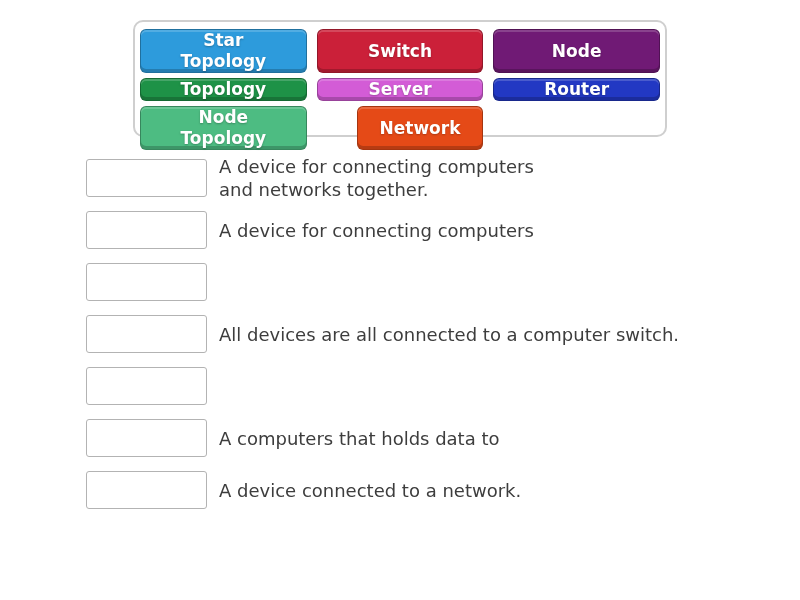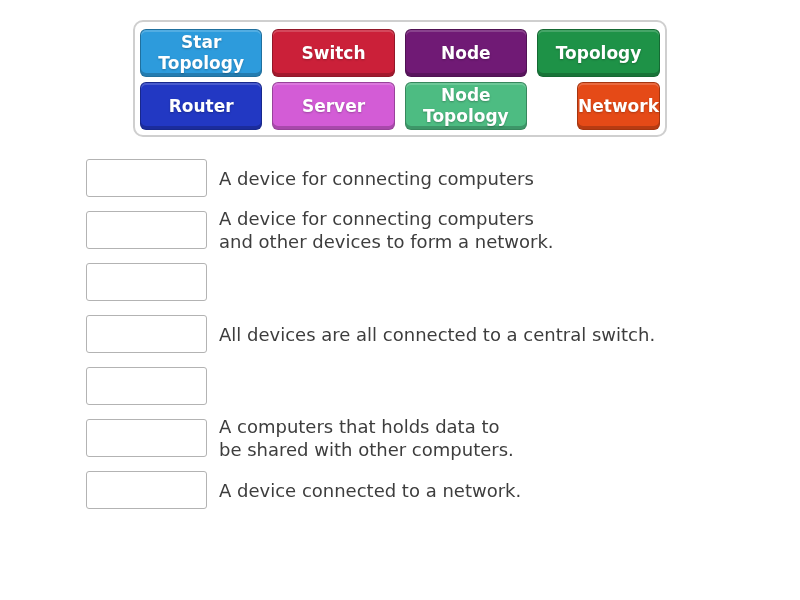--- a/index.html
+++ b/index.html
@@ -16,21 +16,21 @@
     position: absolute;
     left: 133px; top: 20px;
     width: 534px; height: 117px;
     background: #ffffff;
     border: 2px solid #cfcfcf;
     border-radius: 10px;
     padding: 7px 5px 5px 5px;
   }
   .tiles-grid {
     display: grid;
-    grid-template-columns: repeat(4, 1fr);
+    grid-template-columns: repeat(3, 1fr);
     grid-template-rows: repeat(2, 1fr);
     gap: 5px 10px;
     width: 100%; height: 100%;
   }
   .tile {
     border-radius: 6px;
     border: 1px solid rgba(0,0,0,0.28);
     box-shadow: inset 0 -3px 0 rgba(0,0,0,0.20), inset 0 2px 0 rgba(255,255,255,0.18);
     display: flex;
     flex-direction: column;
@@ -85,67 +85,66 @@
       </div>
       <div class="tile" style="background: rgb(203, 32, 57);">
         <div>Switch</div>
       </div>
       <div class="tile" style="background: #701a75;">
         <div>Node</div>
       </div>
       <div class="tile" style="background: rgb(30, 146, 71);">
         <div>Topology</div>
       </div>
+      <div class="tile" style="background: rgb(211, 92, 214);">
+        <div>Server</div>
+      </div>
       <div class="tile" style="background: rgb(34, 56, 195);">
         <div>Router</div>
-      </div>
-      <div class="tile" style="background: rgb(211, 92, 214);">
-        <div>Server</div>
       </div>
       <div class="tile" style="background: rgb(77, 188, 130);">
         <div>Node</div>
         <div>Topology</div>
       </div>
       <div class="tile" style="background: rgb(229, 74, 23); margin-left: 40px;">
         <div>Network</div>
       </div>
     </div>
 </div>
 
 <div class="match-rows" id="match-rows">
     <div class="match-row">
     <div class="drop-box"></div>
     <div class="definition">
         <div>A device for connecting computers</div>
+        <div>and networks together.</div>
       </div>
   </div>
     <div class="match-row">
     <div class="drop-box"></div>
     <div class="definition">
         <div>A device for connecting computers</div>
-        <div>and other devices to form a network.</div>
       </div>
   </div>
     <div class="match-row">
     <div class="drop-box"></div>
   </div>
     <div class="match-row">
     <div class="drop-box"></div>
     <div class="definition">
-        <div>All devices are all connected to a central switch.</div>
+        <div>All devices are all connected to a computer switch.</div>
       </div>
   </div>
     <div class="match-row">
     <div class="drop-box"></div>
   </div>
     <div class="match-row">
     <div class="drop-box"></div>
     <div class="definition">
         <div>A computers that holds data to</div>
-        <div>be shared with other computers.</div>
       </div>
   </div>
     <div class="match-row">
     <div class="drop-box"></div>
     <div class="definition">
         <div>A device connected to a network.</div>
       </div>
   </div>
   </div>
 

